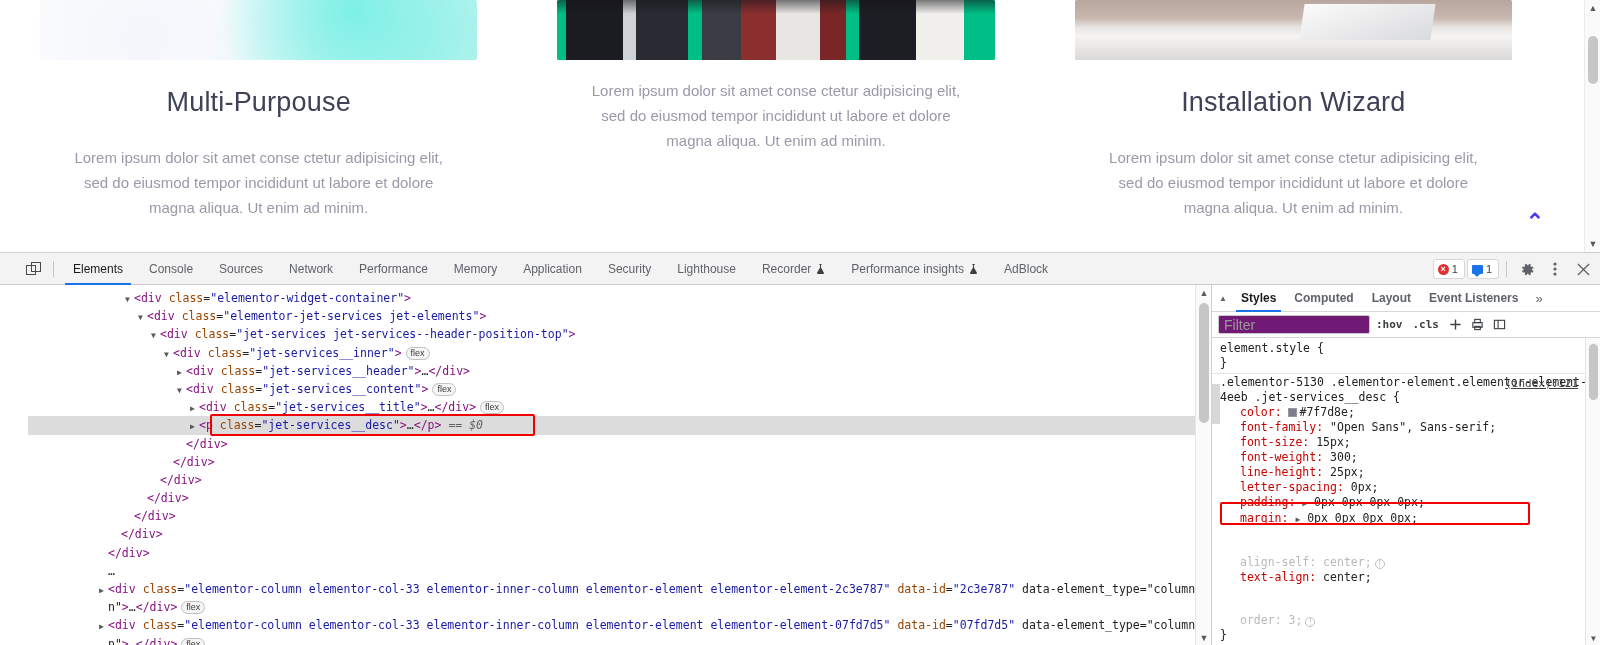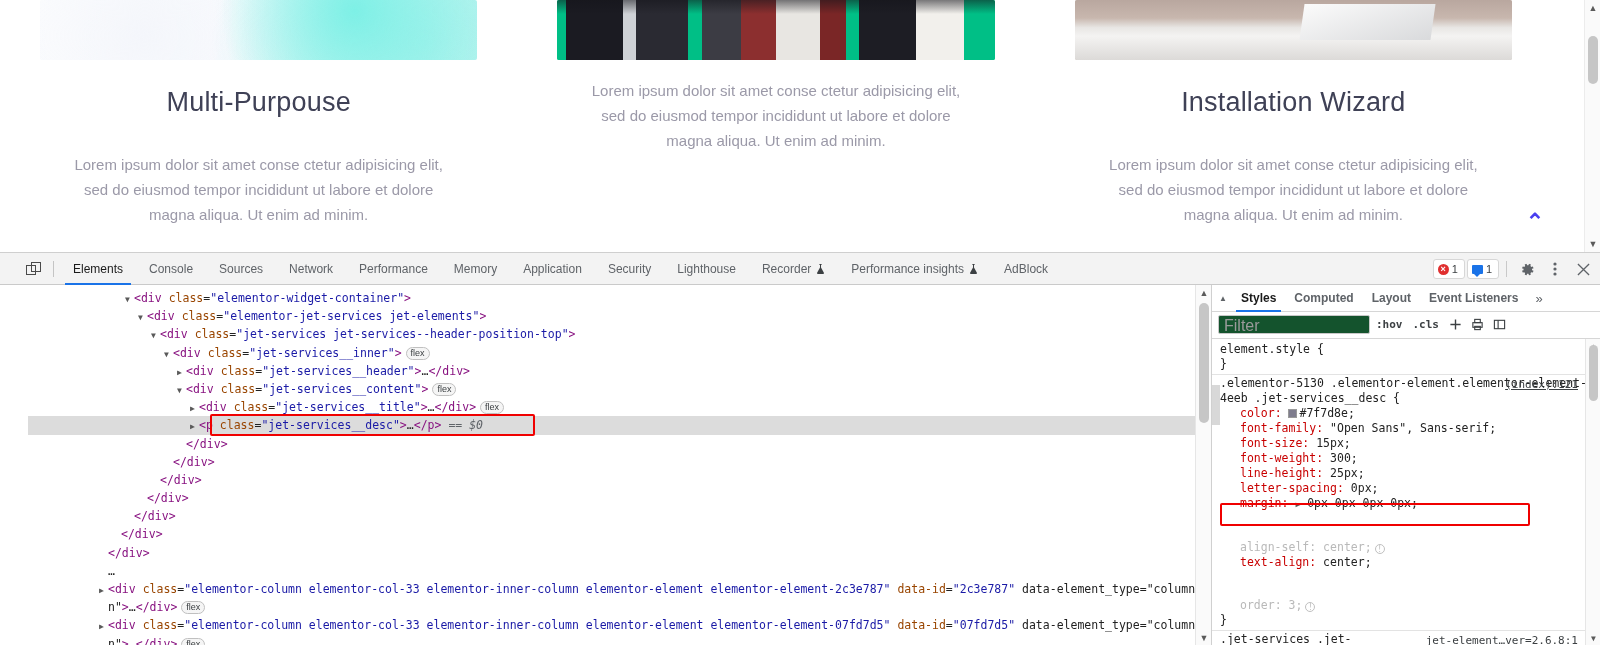--- a/index.html
+++ b/index.html
@@ -79,21 +79,21 @@
       radial-gradient(ellipse at 18% 35%, #6f4b3c 0%, rgba(111,75,60,0) 26%);
     background-blend-mode: normal, normal;
   }
   .img-c::after {
     content: "";
     position: absolute; left: 52%; top: 4px; width: 30%; height: 60%;
     background: linear-gradient(160deg, #fbfbfb, #d9dadc);
     transform: skewX(-8deg);
   }
   .card-title {
-    margin: 26px 0 16px 0;
+    margin: 26px 0 9px 0;
     font-size: 27px;
     font-weight: 400;
     color: #3f4156;
     letter-spacing: .2px;
     text-align: left;
     line-height: 1.2;
   }
   .card-desc {
     margin: 18px 0 0 0;
     font-size: 15px;
@@ -324,22 +324,22 @@
     border-bottom: 1px solid #d6d6d6;
     display: flex; align-items: center;
     padding: 0 4px 0 6px;
     gap: 2px;
   }
   .sp-filter-input {
     flex: 1 1 auto;
     height: 19px;
     border: 1px solid #c8c8c8;
     border-radius: 2px;
-    background: #14532d;
-    font-size: 16px;
+    background: #701a75;
+    font-size: 14px;
     color: #9a9a9a;
     padding: 0 5px;
     line-height: 19px;
     font-family: "Liberation Sans", sans-serif;
     max-width: 152px;
   }
   .sp-tool {
     font-family: "DejaVu Sans Mono", monospace;
     font-size: 11px;
     color: #3c4043;
@@ -606,20 +606,21 @@
             </div>
             <div class="rule">
               <div class="selname">.elementor-5130 .elementor-element.elementor-element-4eeb .jet-services__desc {</div>
               <a class="src" style="top: 2px;">(index):121</a>
               <span class="prop"><span class="pname">color</span>: <span class="swatch"></span><span class="val">#7f7d8e;</span></span>
               <span class="prop"><span class="pname">font-family</span>: <span class="val">"Open Sans", Sans-serif;</span></span>
               <span class="prop"><span class="pname">font-size</span>: <span class="val">15px;</span></span>
               <span class="prop"><span class="pname">font-weight</span>: <span class="val">300;</span></span>
               <span class="prop"><span class="pname">line-height</span>: <span class="val">25px;</span></span>
               <span class="prop"><span class="pname">letter-spacing</span>: <span class="val">0px;</span></span>
+              <span class="prop"><span class="pname">padding</span>: <span class="exparrow">▶</span> <span class="val">0px 0px 0px 0px;</span></span>
               <span class="prop"><span class="pname">margin</span>: <span class="exparrow">▶</span> <span class="val">0px 0px 0px 0px;</span></span>
               <span class="prop inactive"><span class="pname">align-self</span>: <span class="val inactive">center;</span><span class="warnic">!</span></span>
               <span class="prop"><span class="pname">text-align</span>: <span class="val">center;</span></span>
               <span class="prop inactive"><span class="pname">order</span>: <span class="val inactive">3;</span><span class="warnic">!</span></span>
               <div>}</div>
             </div>
             <div class="rule">
               <div class="selname">.jet-services .jet-</div>
               <a class="src" style="top: 2px;">jet-element…ver=2.6.8:1</a>
             </div>

